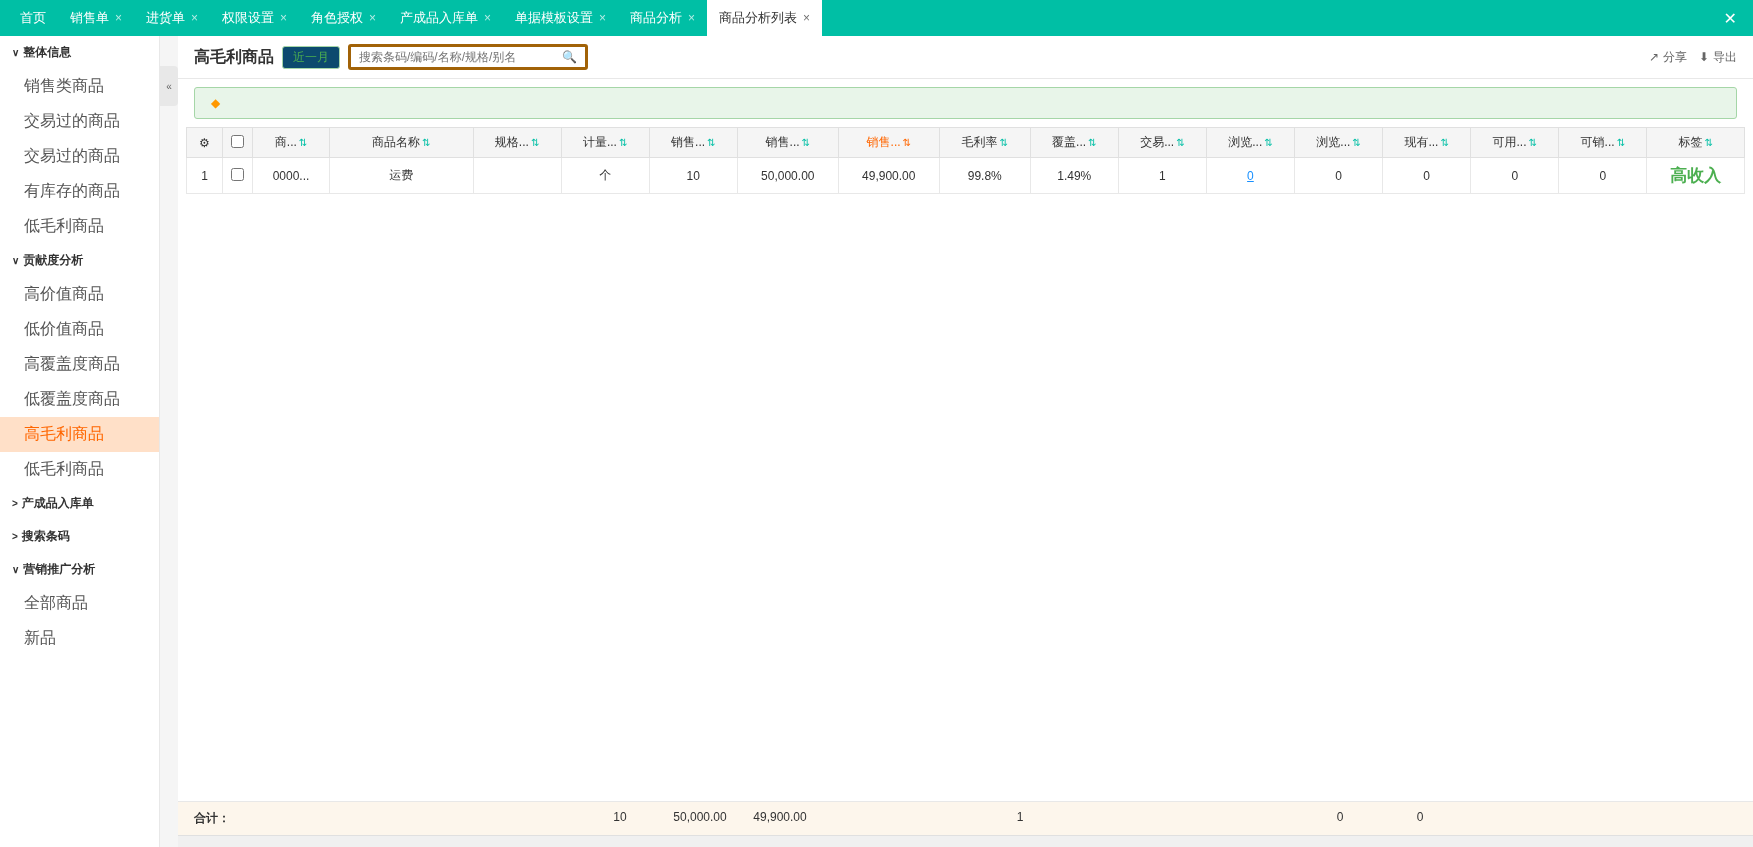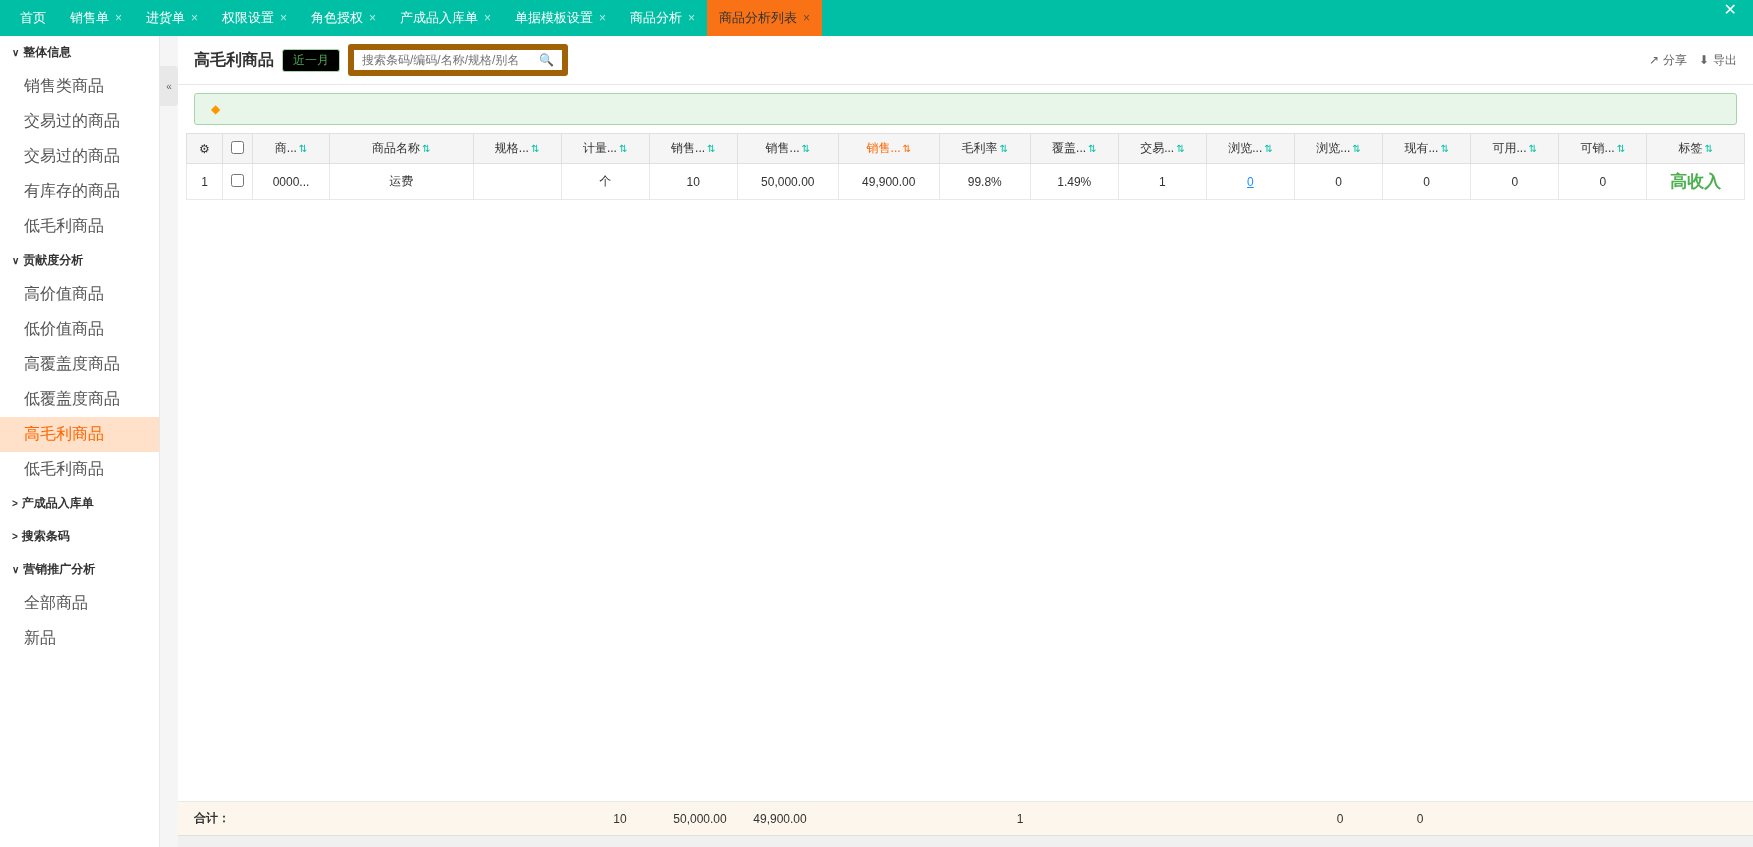--- a/index.html
+++ b/index.html
@@ -1,36 +1,37 @@
 <!DOCTYPE html>
 <html><head>
   <meta charset="utf-8">
   <style>
     * { box-sizing: border-box; margin: 0; padding: 0; font-family: 'Microsoft YaHei', Arial, sans-serif; font-size: 12px; }
     body { background: #f5f5f5; overflow: hidden; width: 1753px; height: 847px; }
 
     
     .top-nav {
       display: flex;
+      align-items: center;
       background: #00bfa5;
       height: 36px;
       padding: 0 8px;
       color: white;
     }
     .top-nav .nav-item {
       display: flex;
       align-items: center;
       padding: 0 12px;
       height: 36px;
       cursor: pointer;
       white-space: nowrap;
       font-size: 13px;
       color: white;
     }
-    .top-nav .nav-item.active { background: #f97316; color: #333; }
+    .top-nav .nav-item.active { background: #ffffff; color: #333; }
     .top-nav .nav-item .close-btn {
       margin-left: 6px;
       font-size: 12px;
       opacity: 0.7;
       cursor: pointer;
     }
     .top-nav .nav-item.active .close-btn { color: #333; }
     .nav-close-all {
       margin-left: auto;
       color: white;
@@ -105,35 +106,35 @@
       border-bottom: 1px solid #e8e8e8;
       gap: 8px;
       flex-shrink: 0;
     }
     .content-title {
       font-size: 16px;
       font-weight: bold;
       color: #333;
     }
     .filter-btn {
-      background: #000000;
+      background: #0c4a6e;
       color: #4caf50;
       border: 1px solid #a5d6a7;
       border-radius: 3px;
       padding: 2px 10px;
       cursor: pointer;
       font-size: 12px;
     }
     .search-box {
       display: flex;
       align-items: center;
-      border: 6px solid #a16207;
+      border: 3px solid #a16207;
       border-radius: 3px;
       padding: 3px 8px;
-      width: 220px;
+      width: 240px;
       gap: 4px;
     }
     .search-box input {
       border: none;
       outline: none;
       font-size: 12px;
       flex: 1;
       color: #999;
     }
     .header-actions {
@@ -207,21 +208,20 @@
       gap: 2px;
     }
     .sort-icon { color: #00bfa5; font-size: 10px; }
 
     
     .table-footer {
       background: #fdf6ec;
       border-top: 1px solid #e8e8e8;
       padding: 8px 16px;
       display: flex;
-      align-items: center;
       flex-shrink: 0;
       gap: 30px;
       font-size: 12px;
       color: #333;
     }
     .footer-total-label { font-weight: bold; }
     .footer-cols {
       display: flex;
       gap: 0;
       flex: 1;

